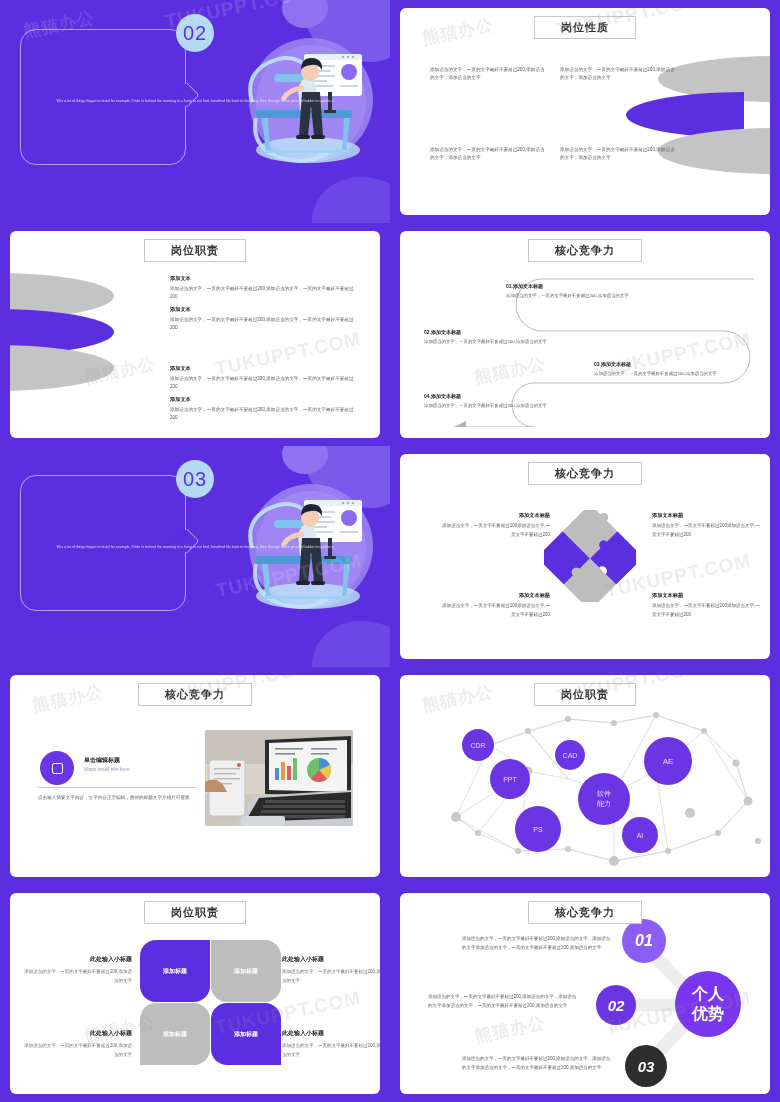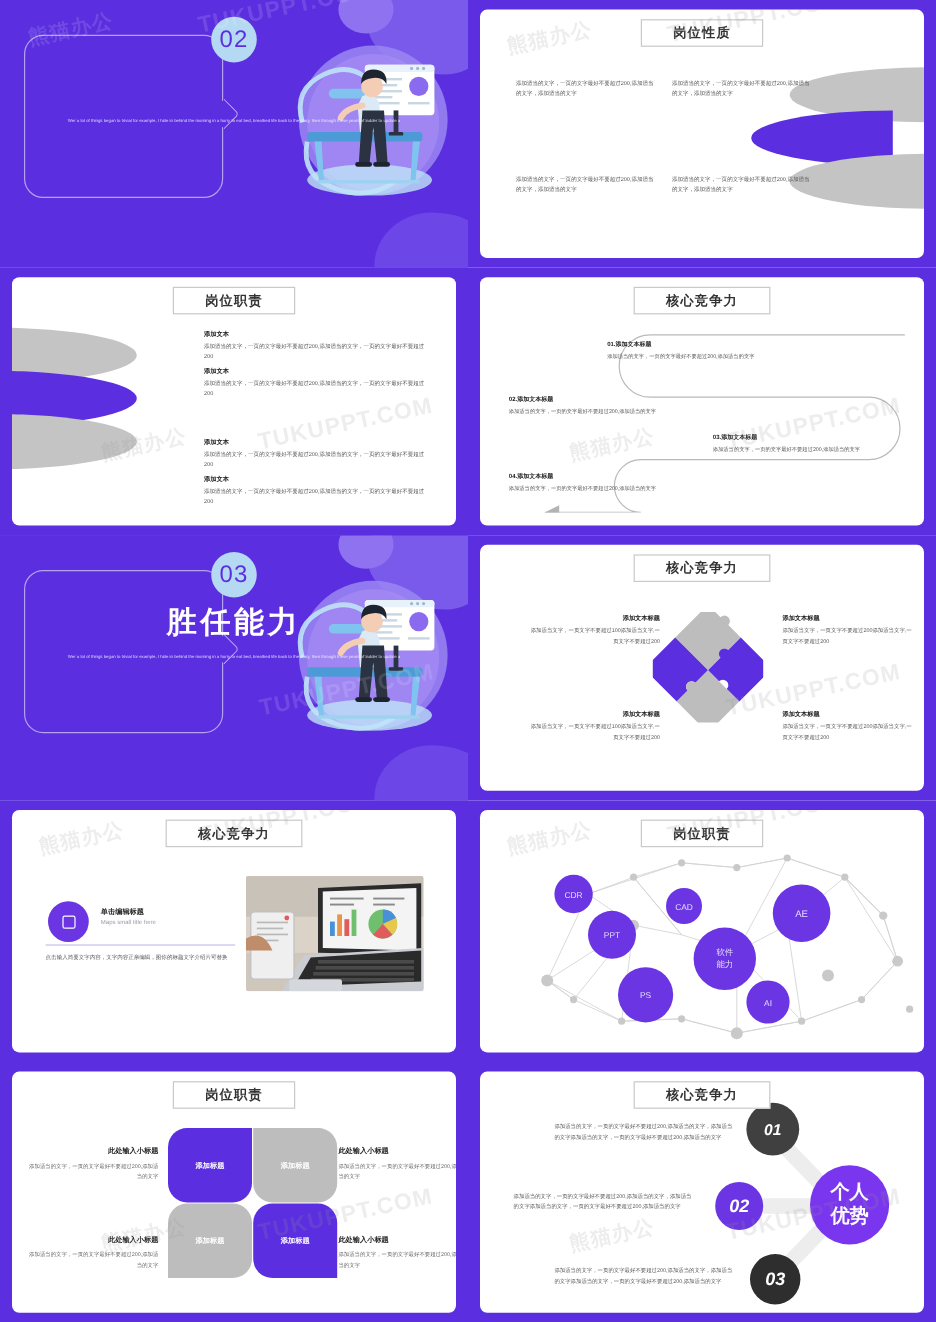--- a/index.html
+++ b/index.html
@@ -165,21 +165,21 @@
   .pet-b{ left:201px; top:47px; background:#BDBDBD; border-radius:0 16px 16px 16px; }
   .pet-c{ left:130px; top:110px; background:#BDBDBD; border-radius:16px 16px 16px 0; }
   .pet-d{ left:201px; top:110px; background:#5B2FE0; border-radius:16px 16px 0 16px; }
   .g-txt{ position:absolute; width:108px; }
   .g-txt .h{ font-size:6px; font-weight:bold; color:#222; margin-bottom:4px; }
   .g-txt .p{ font-size:4.5px; color:#666; line-height:1.95; }
 
   
   .nc{ position:absolute; border-radius:50%; display:flex; align-items:center; justify-content:center;
        color:#fff; font-weight:bold; font-style:italic; }
-  .nc01{ width:44px; height:44px; left:222px; top:26px; background:#404040; font-size:13px; }
+  .nc01{ width:44px; height:44px; left:222px; top:26px; background:#8b5cf6; font-size:16px; }
   .nc02{ width:40px; height:40px; left:196px; top:92px; background:#6B35E3; font-size:15px; }
   .nc03{ width:42px; height:42px; left:225px; top:152px; background:#2E2E2E; font-size:15px; }
   .ncMain{ width:66px; height:66px; left:275px; top:78px; background:#7A36EE; font-size:16px; font-style:normal; line-height:1.25; text-align:center; }
   .nc-p{ position:absolute; width:150px; font-size:4.5px; color:#555; line-height:1.95; }
 </style>
 </head>
 <body>
 
 <div class="grid">
 
@@ -338,21 +338,20 @@
 
   <div class="slide sec">
     <div class="inner dark">
       <div class="sec-bg">
         <div class="blob b1"></div>
         <div class="blob b2"></div>
         <div class="blob b3"></div>
       </div>
       <div class="speech"></div>
       <div class="sec-num">03</div>
-      <div class="sec-title">胜任能力</div>
       <div class="sec-desc">Wer a lot of things began to trivial for example, I hide in behind the morning in a hurry to eat bed, breathed life back to the story, then through these years of ladder to update a</div>
 
       <svg class="illus" viewBox="0 0 166 150">
         <ellipse cx="95" cy="78" rx="62" ry="62" fill="#9B86F2" opacity=".85"></ellipse>
         <ellipse cx="95" cy="80" rx="55" ry="57" fill="#A98FF5" opacity=".6"></ellipse>
         <path d="M36 80 q-8 -28 18 -40 q20 -9 34 2" stroke="#BFE3F7" stroke-width="4" fill="none" opacity=".9"></path>
         <path d="M40 96 q-6 30 26 40 q26 8 46 -6" stroke="#BFE3F7" stroke-width="4" fill="none" opacity=".9"></path>
         <ellipse cx="92" cy="128" rx="52" ry="13" fill="#BFE3F7" opacity=".8"></ellipse>
         <rect x="88" y="32" width="58" height="42" rx="3" fill="#fff"></rect>
         <rect x="88" y="32" width="58" height="6" rx="3" fill="#E8F2FA"></rect>

